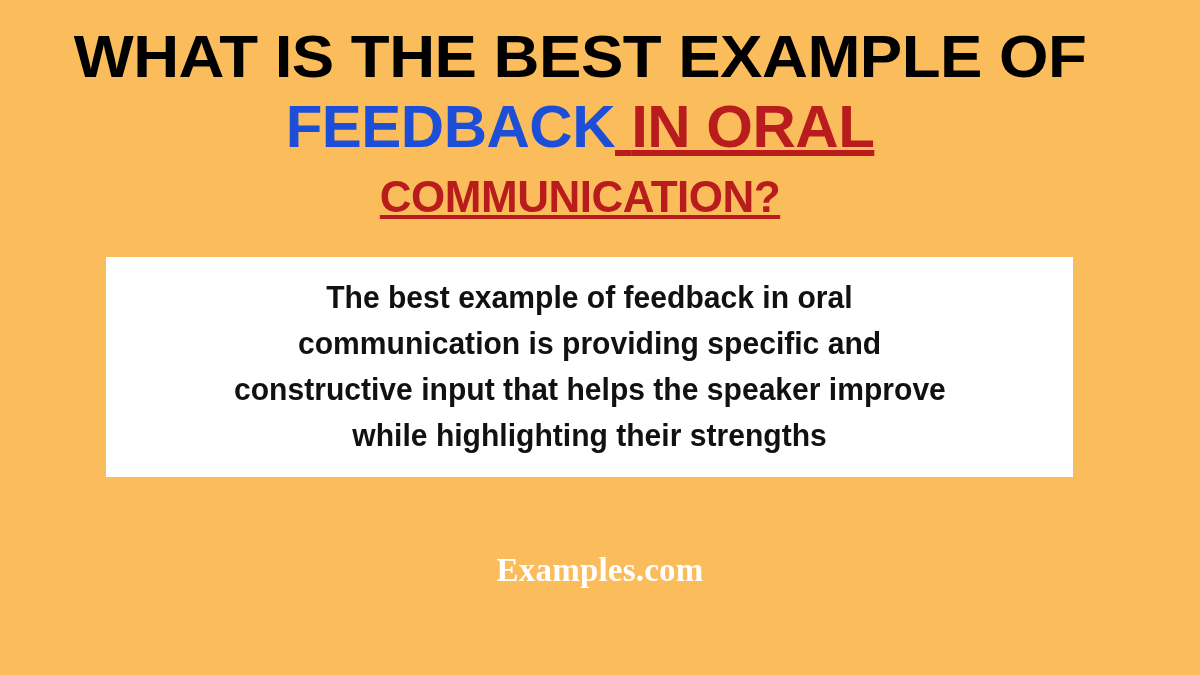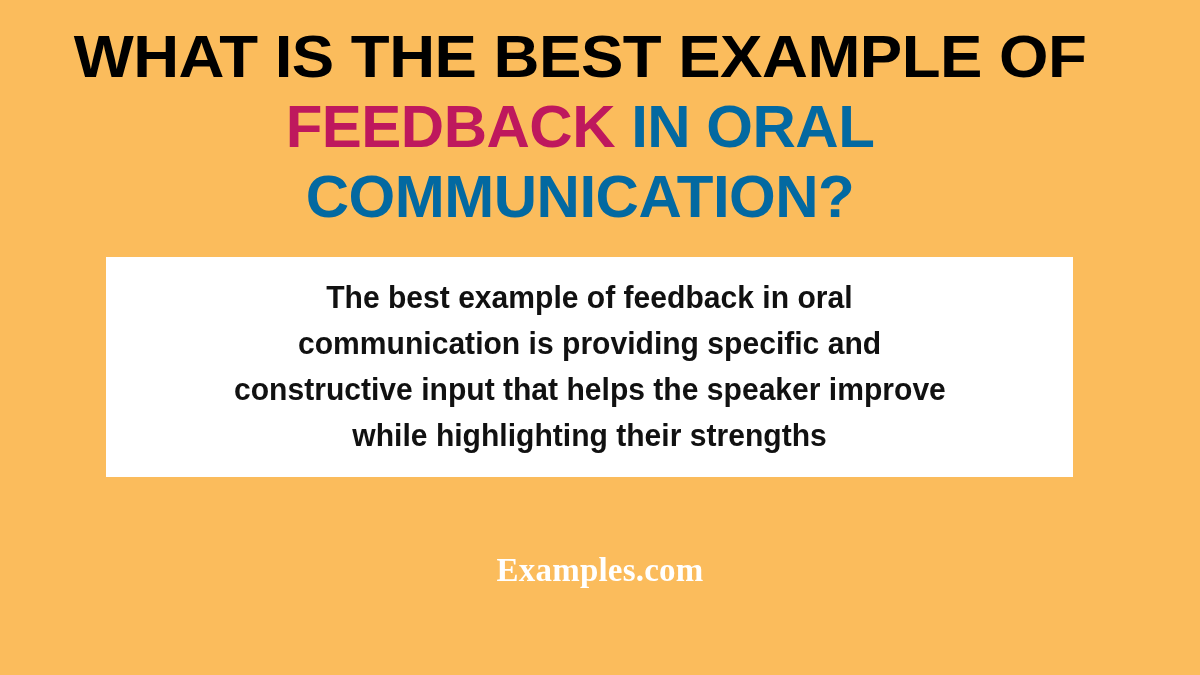--- a/index.html
+++ b/index.html
@@ -47,25 +47,25 @@
     color: #000000;
     font-size: 60px;
     transform: scaleX(1.06);
   }
 
   .title-line-2 {
     font-size: 60px;
   }
 
   .title-line-3 {
-    font-size: 60px;
+    font-size: 44px;
   }
 
-  .seg-dark  { color: #be185d; }
-  .seg-light { color: #0369a1; }
+  .seg-dark  { color: #1d4ed8; }
+  .seg-light { color: #b91c1c; text-decoration: underline; }
 
   
   .answer-card {
     position: absolute;
     left: 106px;
     top: 257px;
     width: 967px;
     height: 220px;
     background: #ffffff;
     display: flex;

